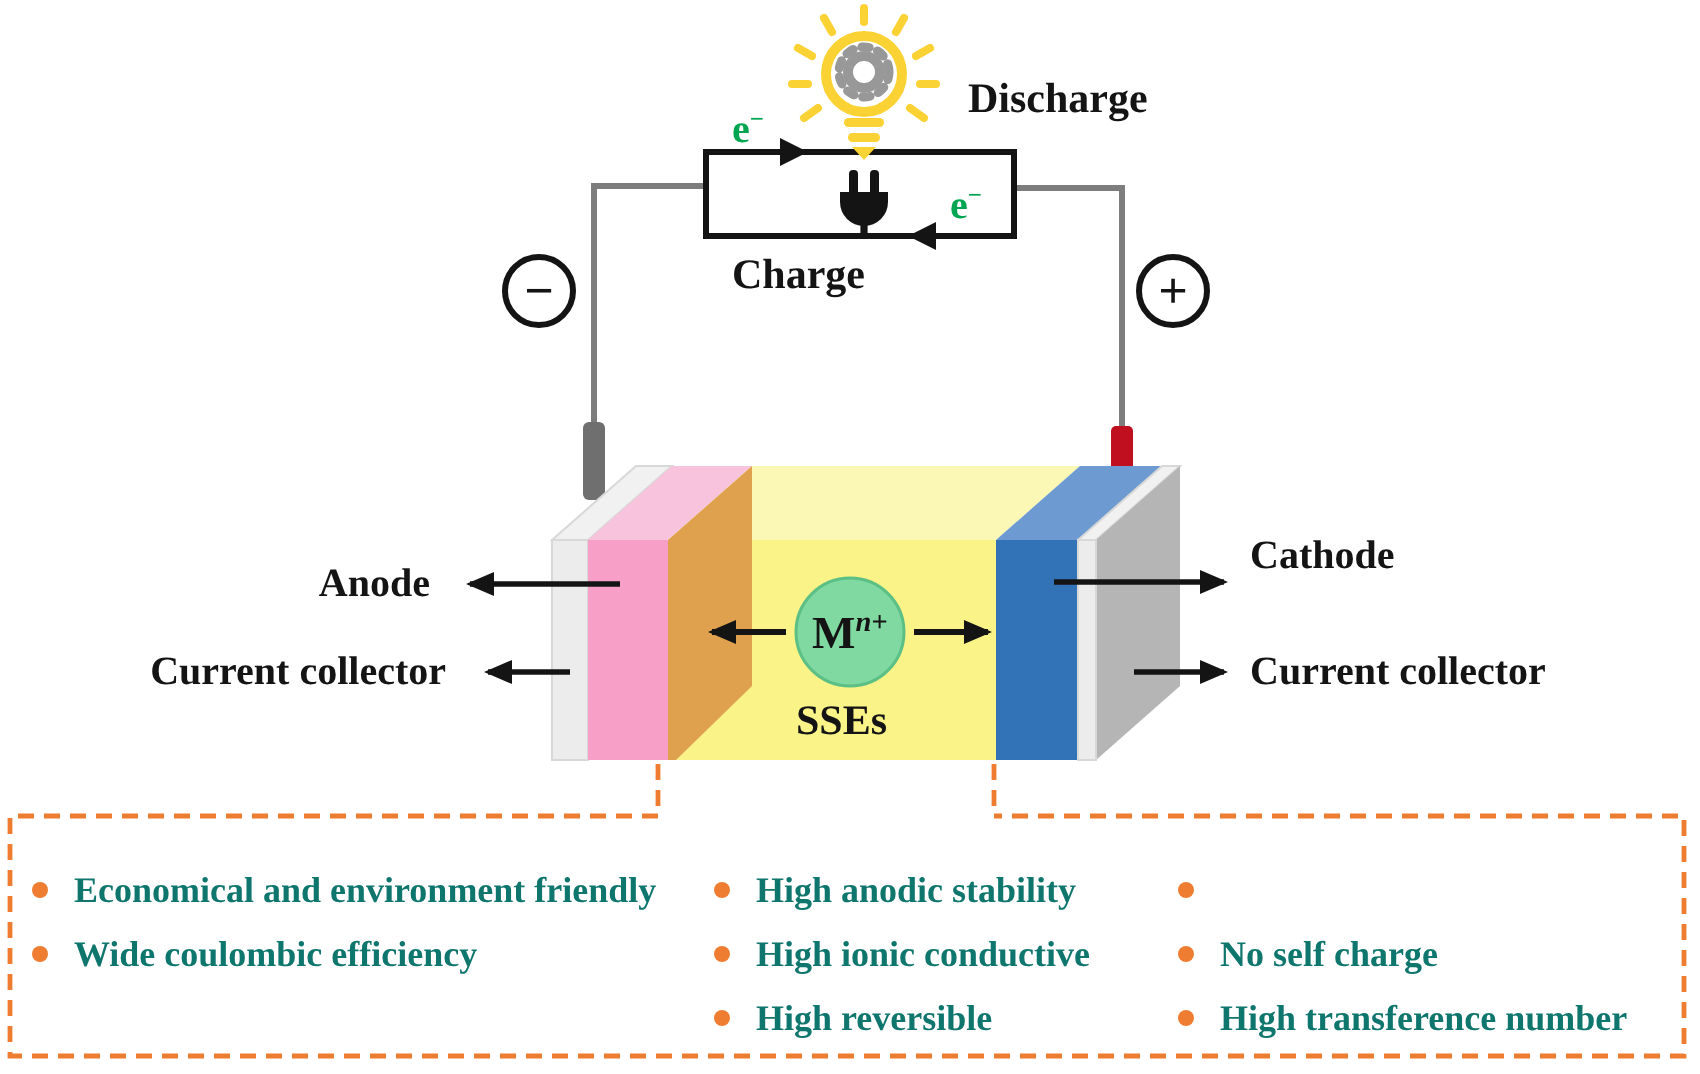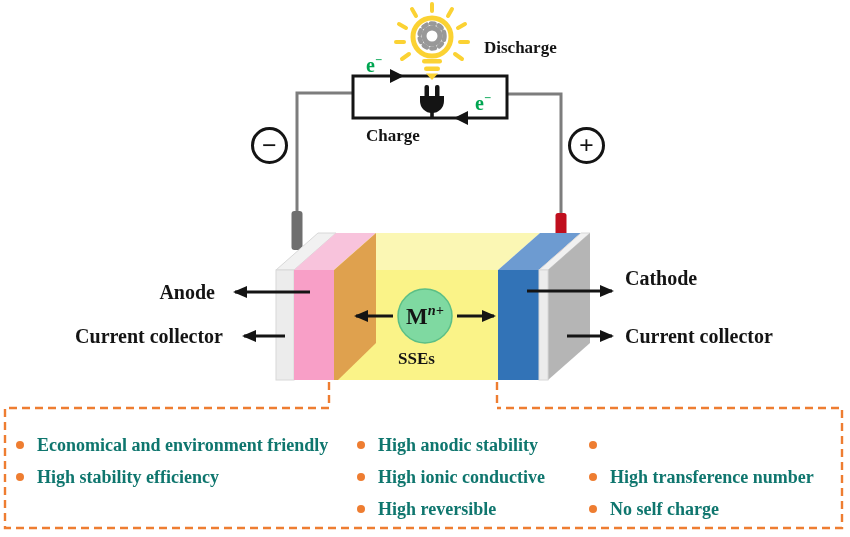--- a/index.html
+++ b/index.html
@@ -2,21 +2,21 @@
 <html><head>
 <meta charset="utf-8">
 <style>
   html,body{margin:0;padding:0;background:#fff;}
   .stage{position:relative;width:850px;height:537px;background:#ffffff;overflow:hidden;
          font-family:"Liberation Serif","DejaVu Serif",serif;}
   .stage svg{position:absolute;left:0;top:0;}
   .lbl{position:absolute;font-weight:bold;color:#141414;white-space:nowrap;line-height:1;}
   .lbl sup{font-size:62%;line-height:0;}
   .green{color:#00A551;}
-  .fs21{font-size:17px;}
+  .fs21{font-size:21px;}
   .fs20{font-size:20px;}
   .ion-lbl{font-size:23px;}
   .ion-lbl sup{font-style:italic;}
   .pol{position:absolute;width:31px;height:31px;border:3px solid #141414;border-radius:50%;
        background:#fff;display:flex;align-items:center;justify-content:center;
        font-weight:bold;font-size:26px;color:#141414;line-height:1;}
   .feat-col{position:absolute;top:429px;}
   .feat-row{display:flex;align-items:center;height:32px;font-weight:bold;font-size:18px;color:#0f766e;white-space:nowrap;}
   .dot{width:8px;height:8px;border-radius:50%;background:#EE7D31;margin-right:13px;flex:0 0 auto;}
 </style>
@@ -119,21 +119,21 @@
   <div class="lbl ion-lbl" style="left:406px;top:305px;"><span>M</span><sup>n+</sup></div>
   <div class="lbl fs21" style="left:398px;top:350px;">SSEs</div>
 
   <div class="feat-col" style="left:16px;">
     <div class="feat-row">
         <span class="dot"></span>
         <span>Economical and environment friendly</span>
       </div>
     <div class="feat-row">
         <span class="dot"></span>
-        <span>High stability efficiency</span>
+        <span>Wide coulombic efficiency</span>
       </div>
   </div>
   <div class="feat-col" style="left:357px;">
     <div class="feat-row">
         <span class="dot"></span>
         <span>High anodic stability</span>
       </div>
     <div class="feat-row">
         <span class="dot"></span>
         <span>High ionic conductive</span>
@@ -142,21 +142,21 @@
         <span class="dot"></span>
         <span>High reversible</span>
       </div>
   </div>
   <div class="feat-col" style="left:589px;">
     <div class="feat-row">
         <span class="dot"></span>
       </div>
     <div class="feat-row">
         <span class="dot"></span>
-        <span>High transference number</span>
+        <span>No self charge</span>
       </div>
     <div class="feat-row">
         <span class="dot"></span>
-        <span>No self charge</span>
+        <span>High transference number</span>
       </div>
   </div>
 
 </div>
 
 </body></html>

